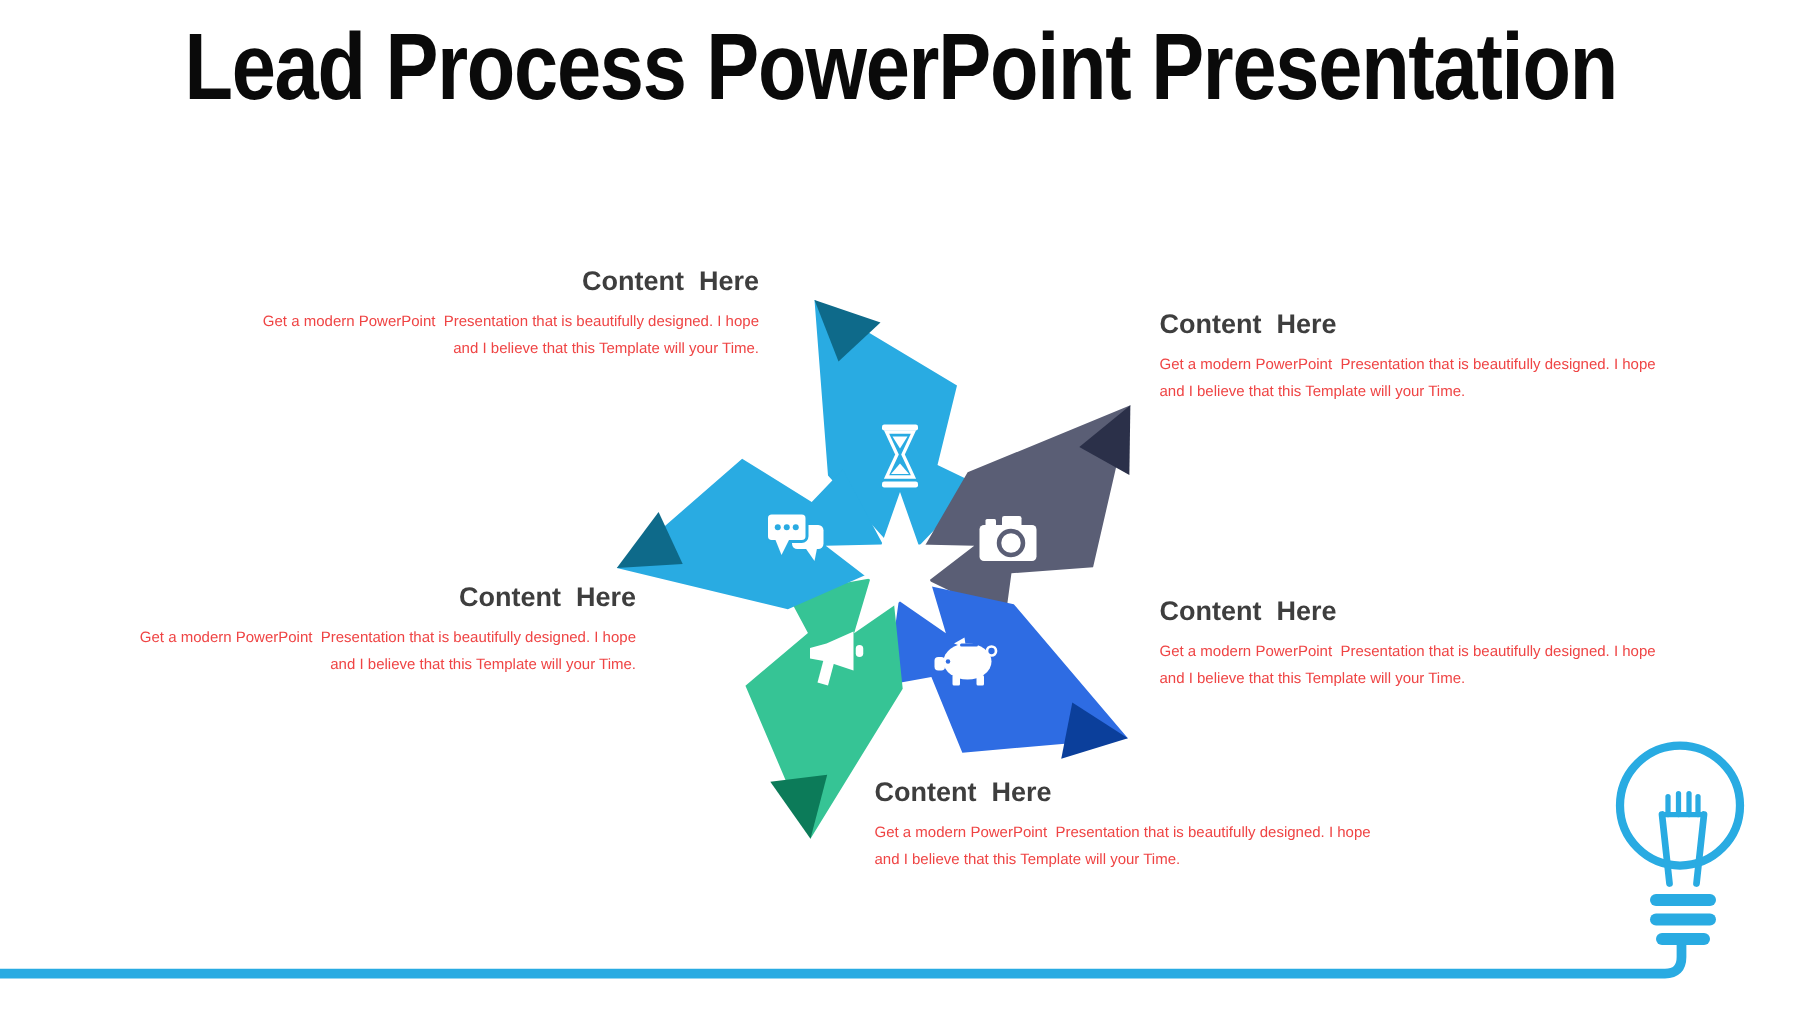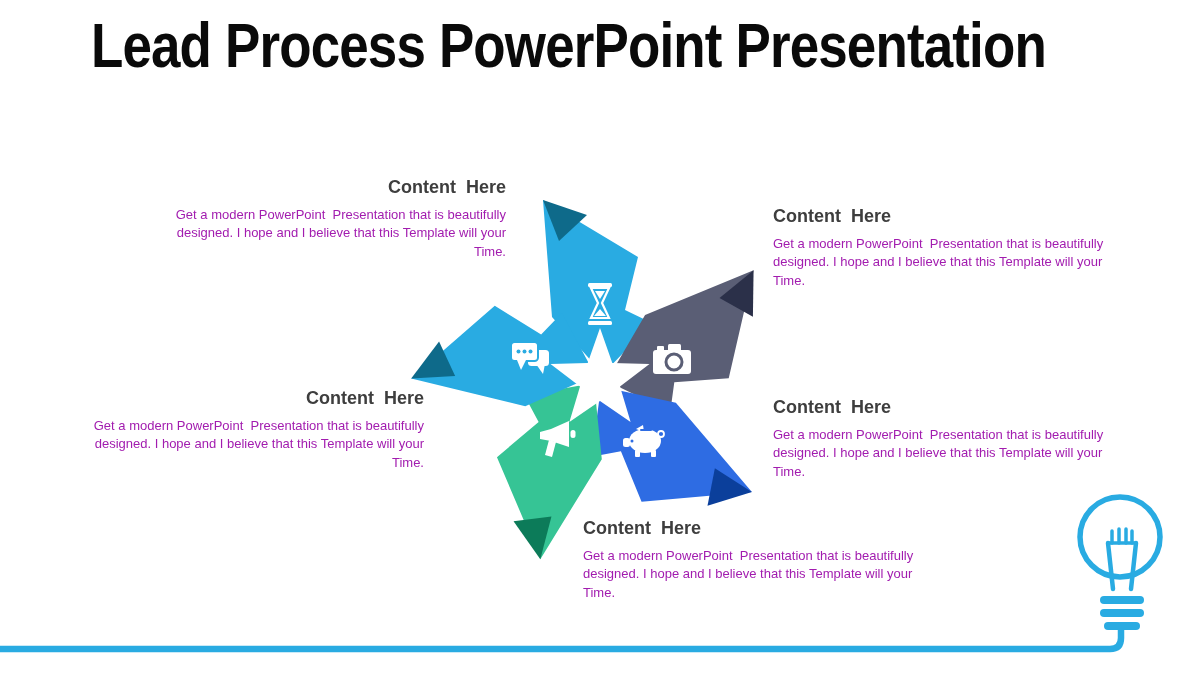--- a/index.html
+++ b/index.html
@@ -1,35 +1,35 @@
 <!DOCTYPE html>
 <html><head>
 <meta charset="utf-8">
 <style>
   html,body{margin:0;padding:0;}
   body{
     width:1200px;height:675px;position:relative;overflow:hidden;
     background:#ffffff;font-family:"Liberation Sans", sans-serif;
   }
   .slide-title{
-    position:absolute;left:0;top:14px;width:1200px;text-align:left;
+    position:absolute;left:0;top:14px;width:1200px;text-align:center;
     font-weight:bold;font-size:63px;color:#0a0a0a;line-height:1.0;
     white-space:nowrap;
   }
   .slide-title .squeeze{
     display:inline-block;transform:scaleX(0.84);transform-origin:50% 50%;
     letter-spacing:-1px;
   }
   .content-block{position:absolute;}
   .content-block h3{
     margin:0 0 7px 0;font-size:18px;font-weight:bold;color:#3e3e3e;
     white-space:pre-wrap;line-height:1.2;
   }
   .content-block p{
-    margin:0;font-size:13px;color:#a21caf;line-height:18.5px;
+    margin:0;font-size:10px;color:#ef4444;line-height:18.5px;
     white-space:pre-wrap;
   }
   .align-right{text-align:right;}
   .align-left{text-align:left;}
   .pinwheel{position:absolute;left:400px;top:180px;width:400px;height:400px;}
   .footer-art{position:absolute;left:0;top:480px;width:1200px;height:195px;}
 </style>
 </head>
 <body>
 

